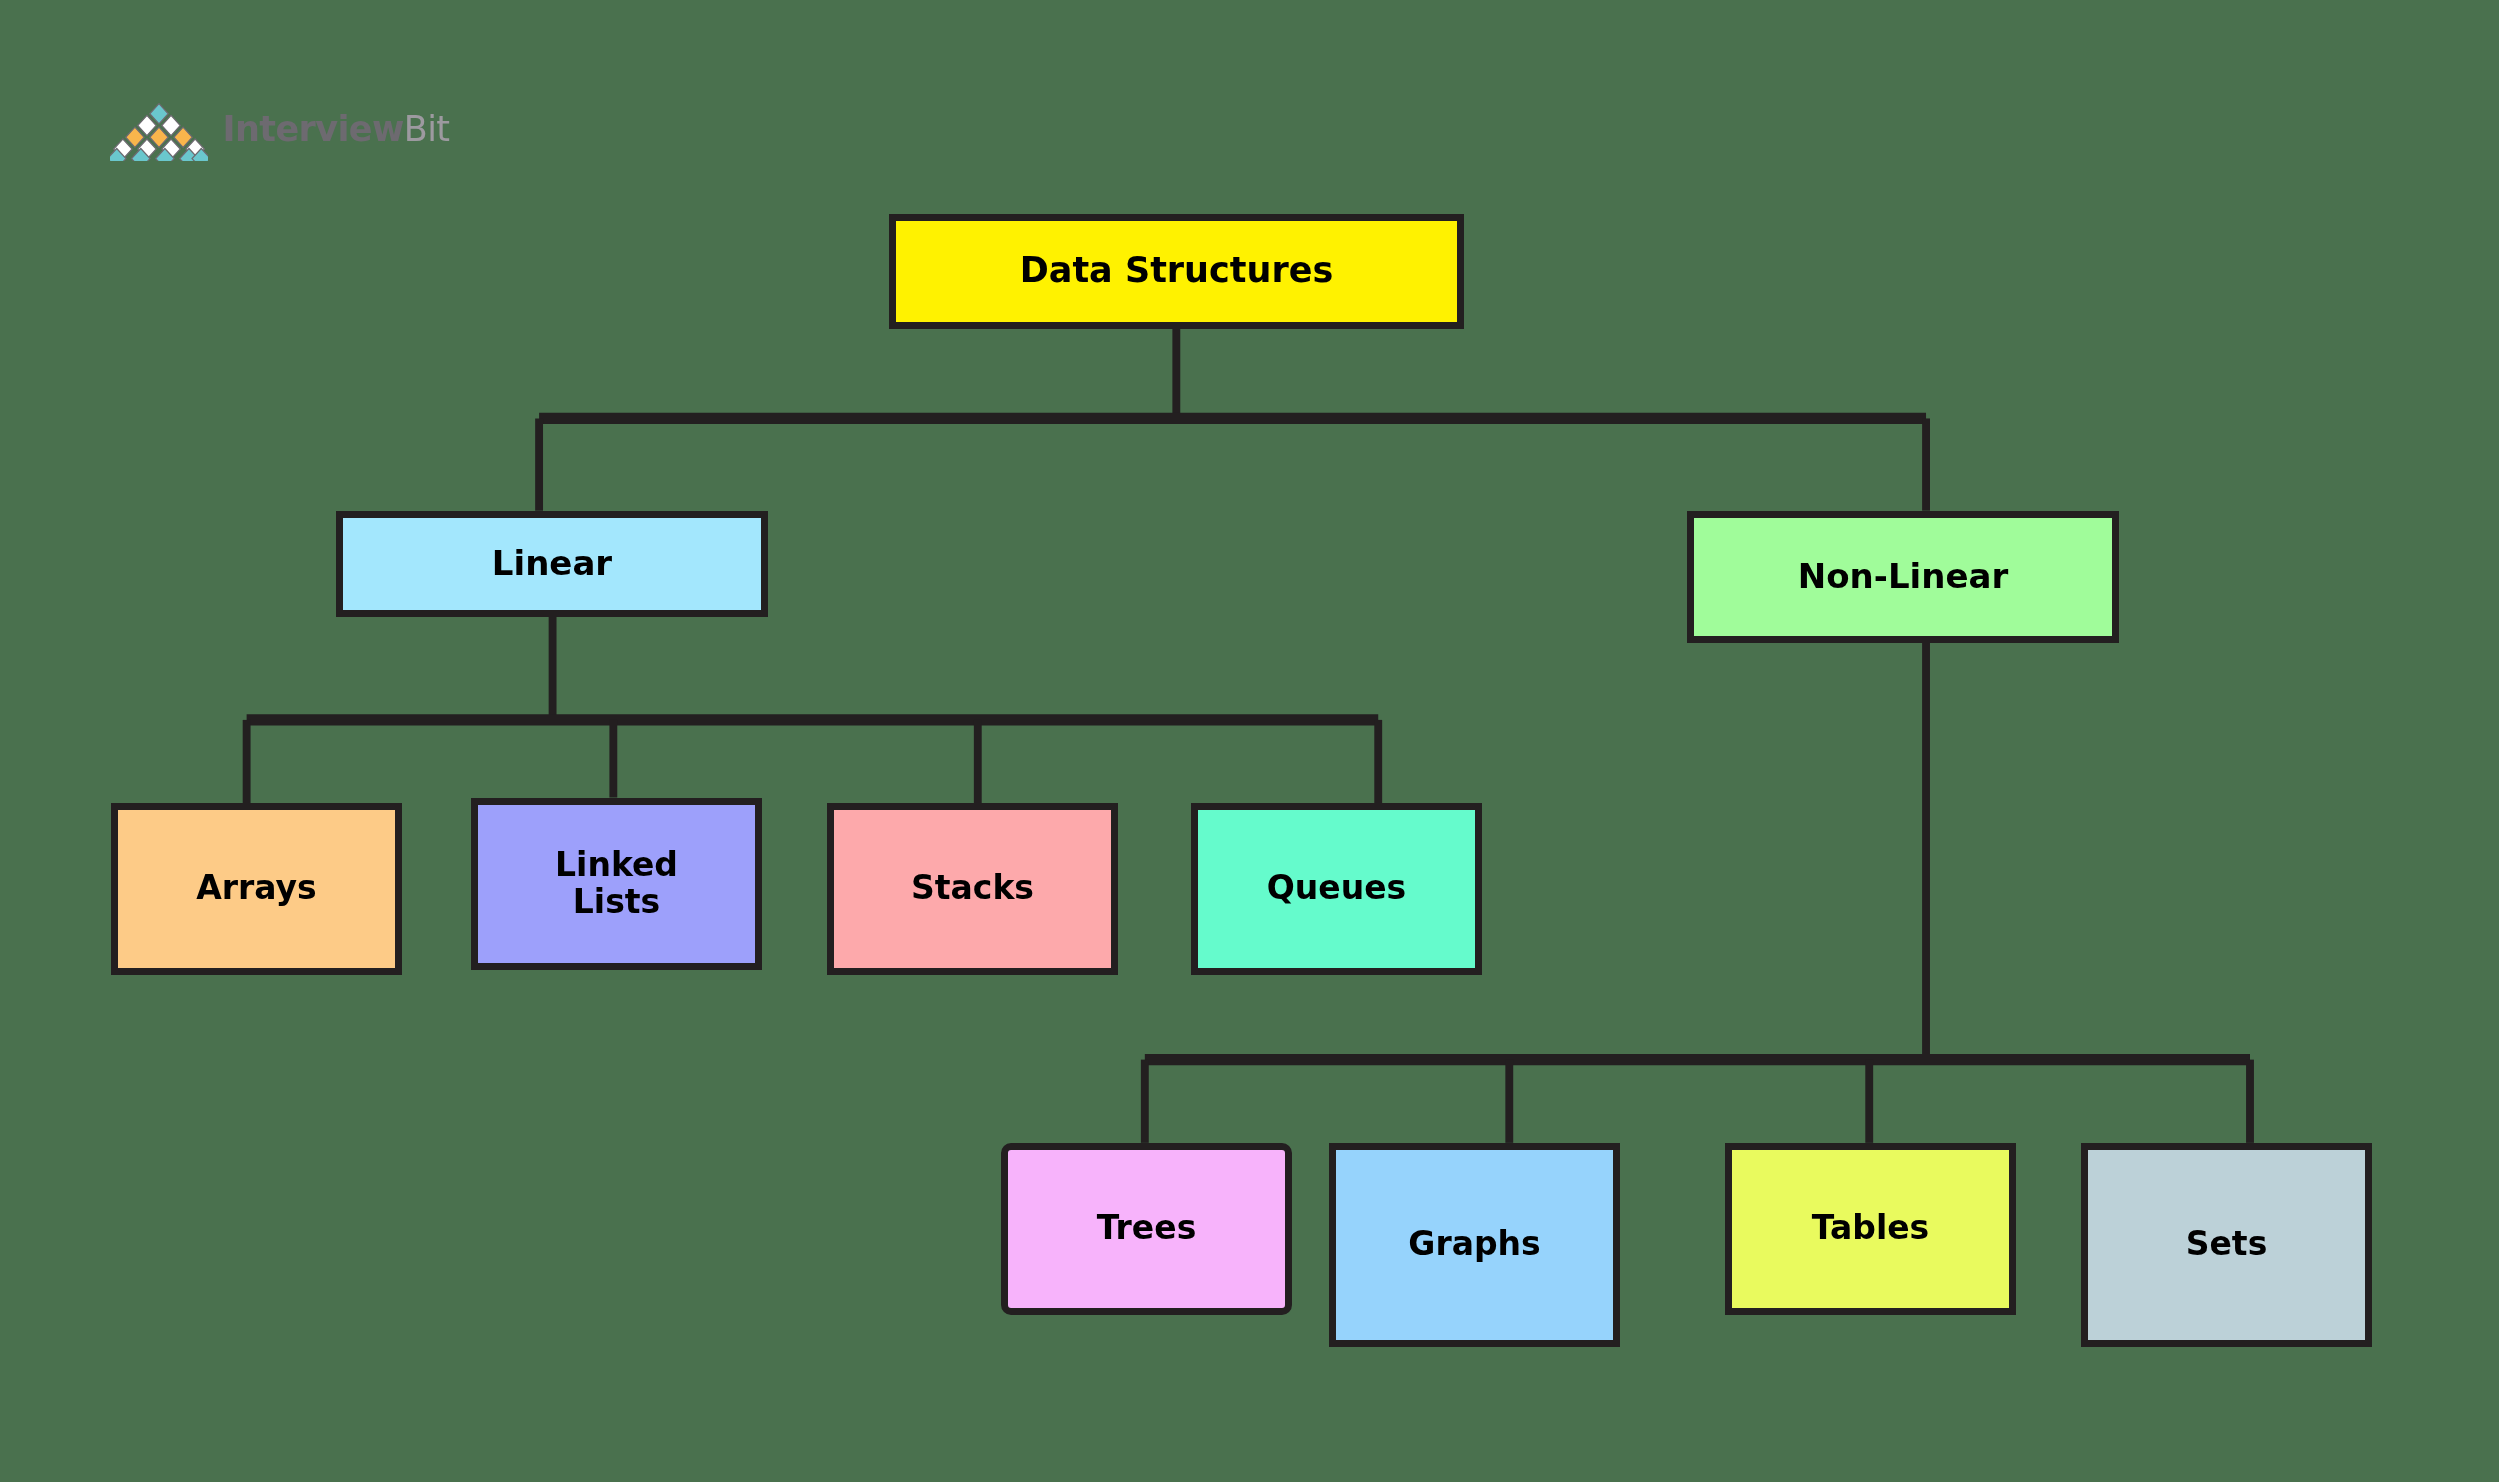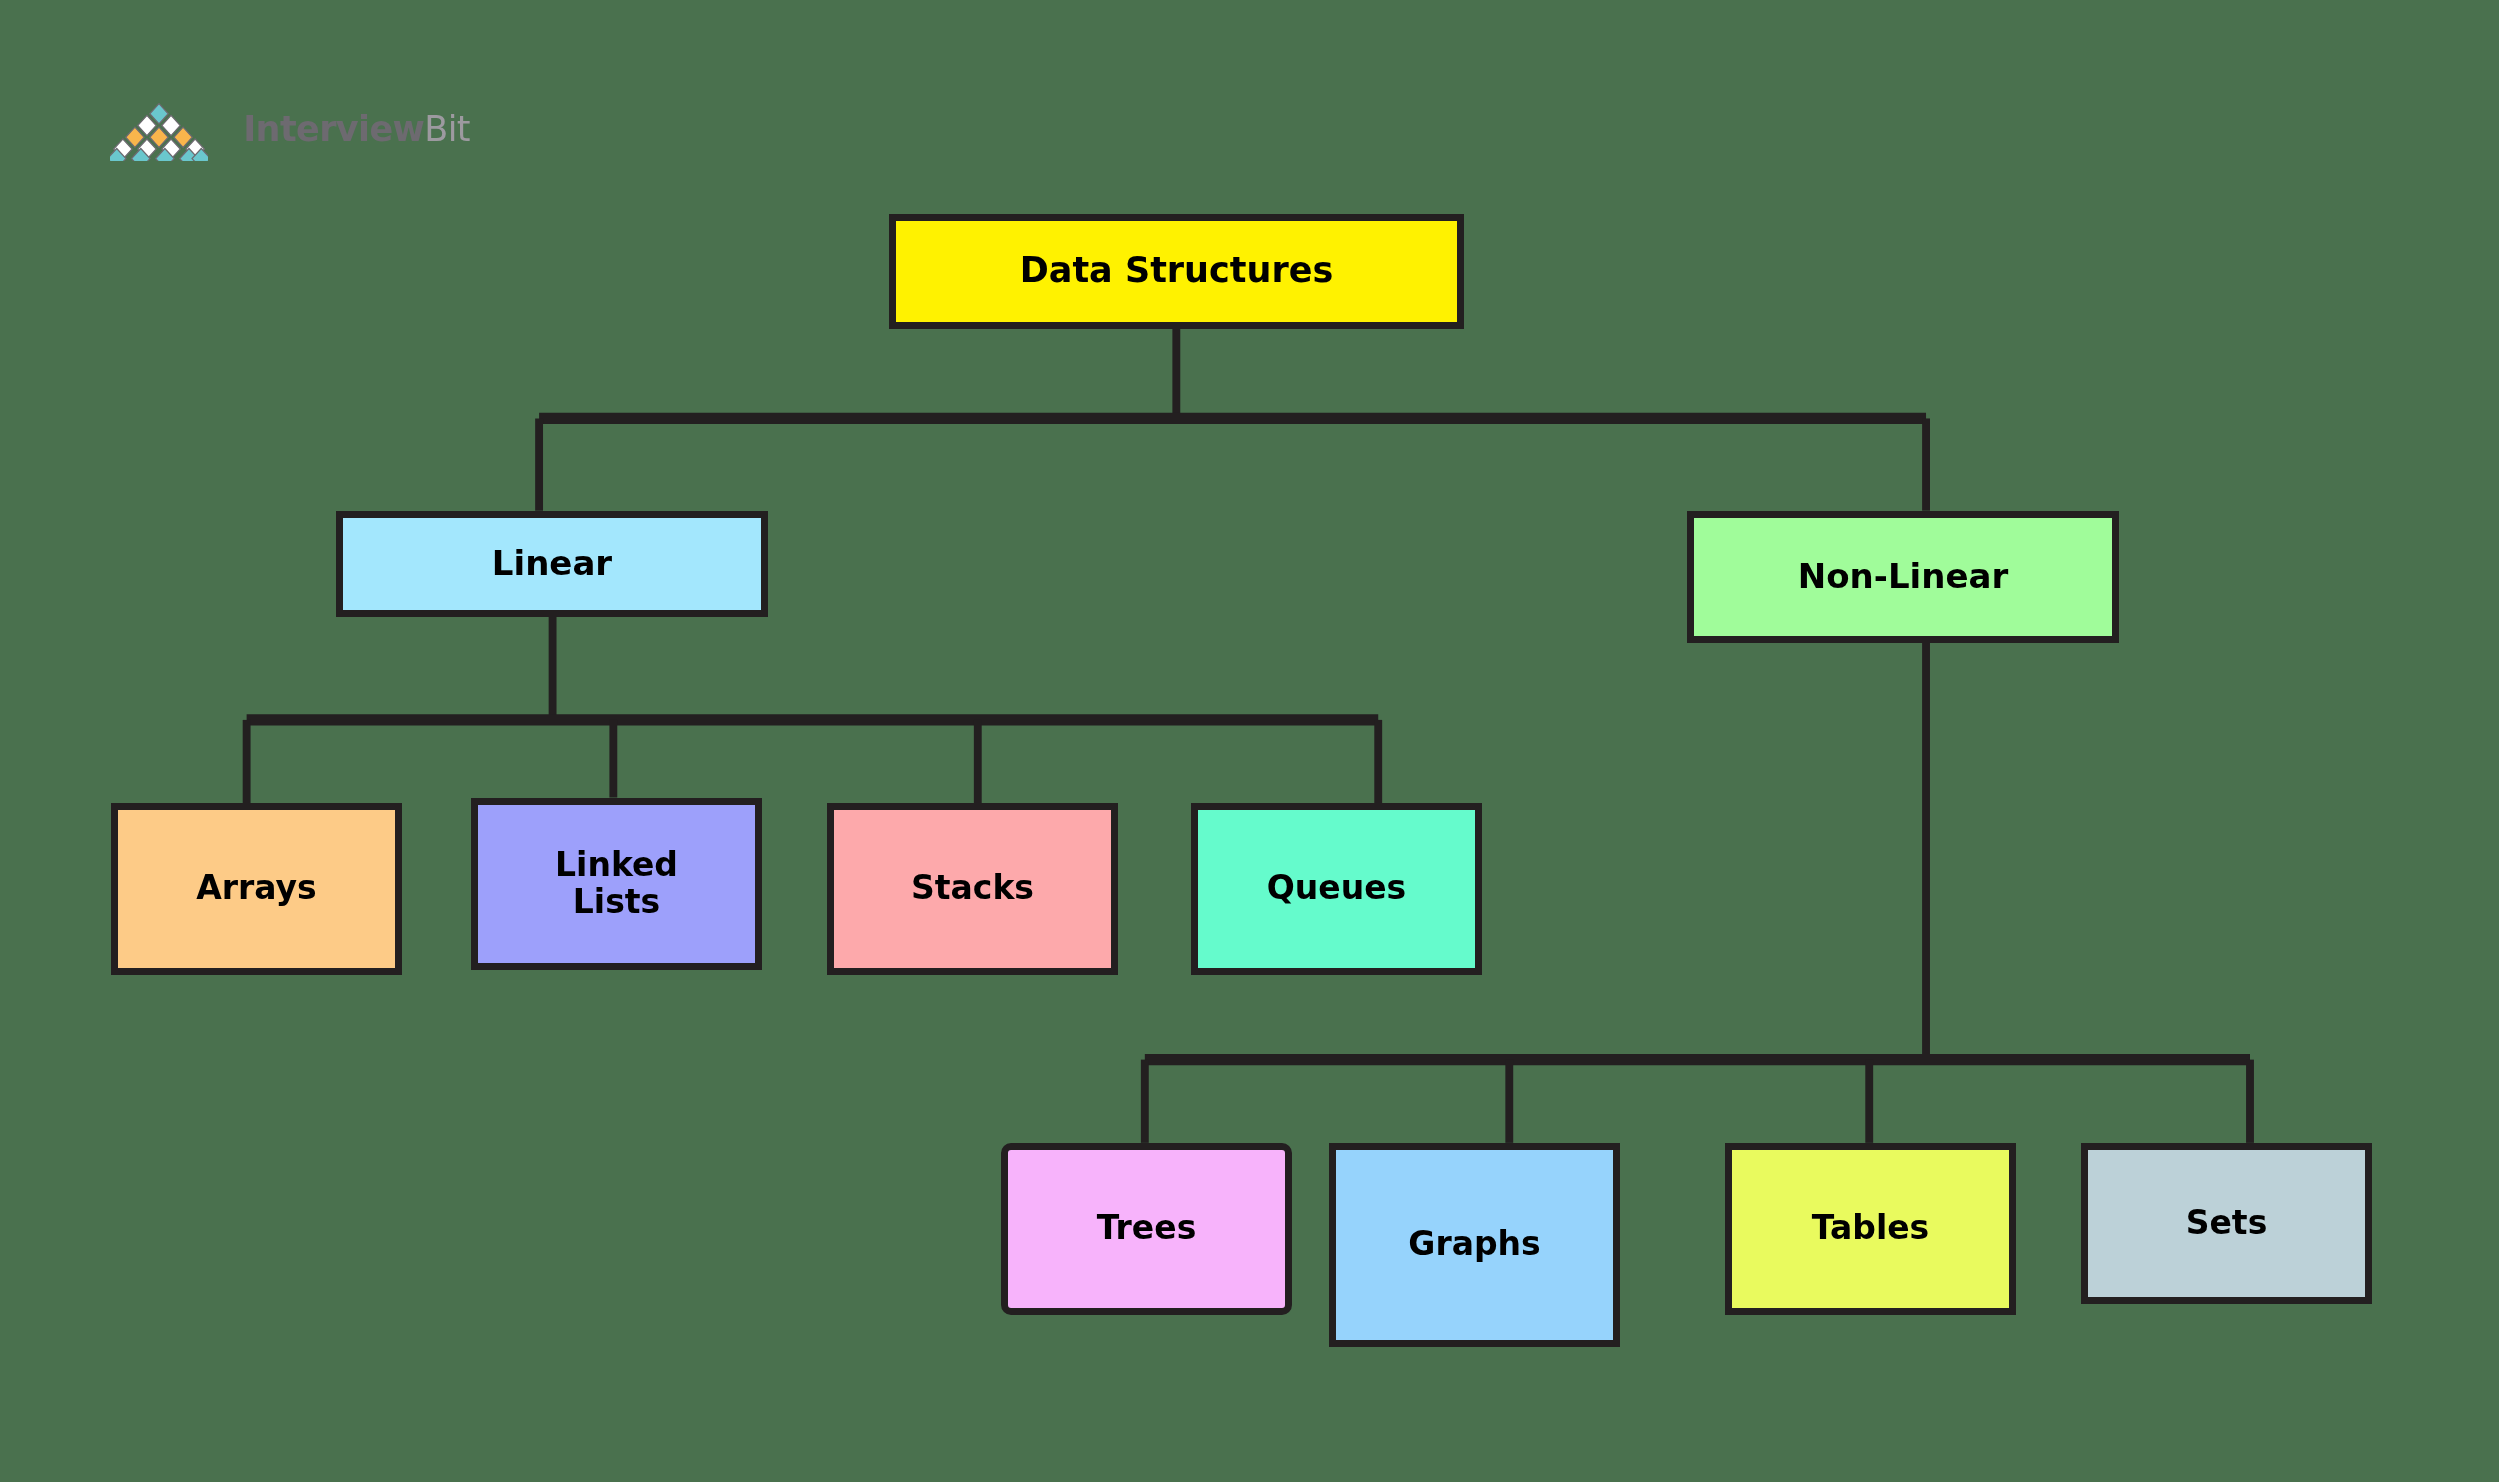--- a/index.html
+++ b/index.html
@@ -25,21 +25,20 @@
   
   .logo {
     position: absolute;
     left: 110px;
     top: 96px;
     width: 360px;
     height: 67px;
     display: flex;
     align-items: center;
     gap: 14.6px;
-    justify-content: space-between;
   }
   .logo-mark { width: 98px; height: 62px; flex: 0 0 auto; }
   .logo-text {
     font-family: "DejaVu Sans", sans-serif;
     font-size: 35px;
     font-weight: 700;
     color: #6d6a70;
     letter-spacing: -0.6px;
     white-space: nowrap;
     line-height: 1;
@@ -68,21 +67,21 @@
   .n-non    { left: 1687px; top: 511px;  width: 432px;  height: 132px; font-size: 34px; background: #a0fc9a; }
 
   .n-arrays { left: 111px;  top: 803px; width: 291px;  height: 172px; font-size: 33px; background: #fdcb87; }
   .n-linked { left: 471px;  top: 798px; width: 291px;  height: 172px; font-size: 33px; background: #9da0fb; }
   .n-stacks { left: 827px; top: 803px; width: 291px;  height: 172px; font-size: 33px; background: #fda9ab; }
   .n-queues { left: 1191px; top: 803px; width: 291px;  height: 172px; font-size: 33px; background: #65fbcc; }
 
   .n-trees  { left: 1001px; top: 1143px; width: 291px;  height: 172px; font-size: 33px; background: #f7b3fb; border-radius: 10px; }
   .n-graphs { left: 1329px; top: 1143px; width: 291px;  height: 204px; font-size: 33px; background: #96d3fc; }
   .n-tables { left: 1725px; top: 1143px; width: 291px;  height: 172px; font-size: 33px; background: #e9fa5e; }
-  .n-sets   { left: 2081px; top: 1143px; width: 291px;  height: 161px; font-size: 33px; background: #bcd1d8; }
+  .n-sets   { left: 2081px; top: 1143px; width: 291px;  height: 204px; font-size: 33px; background: #bcd1d8; }
 </style>
 </head>
 <body>
 
 <svg id="canvas" viewBox="0 0 4444 2635">
   <g stroke="#231f20" fill="none" stroke-width="14">
 
     <path d="M 2091,584 L 2091,744"></path>
     <path d="M 958,744 L 3424,744" stroke-width="20"></path>
     <path d="M 958,744 L 958,908"></path>

